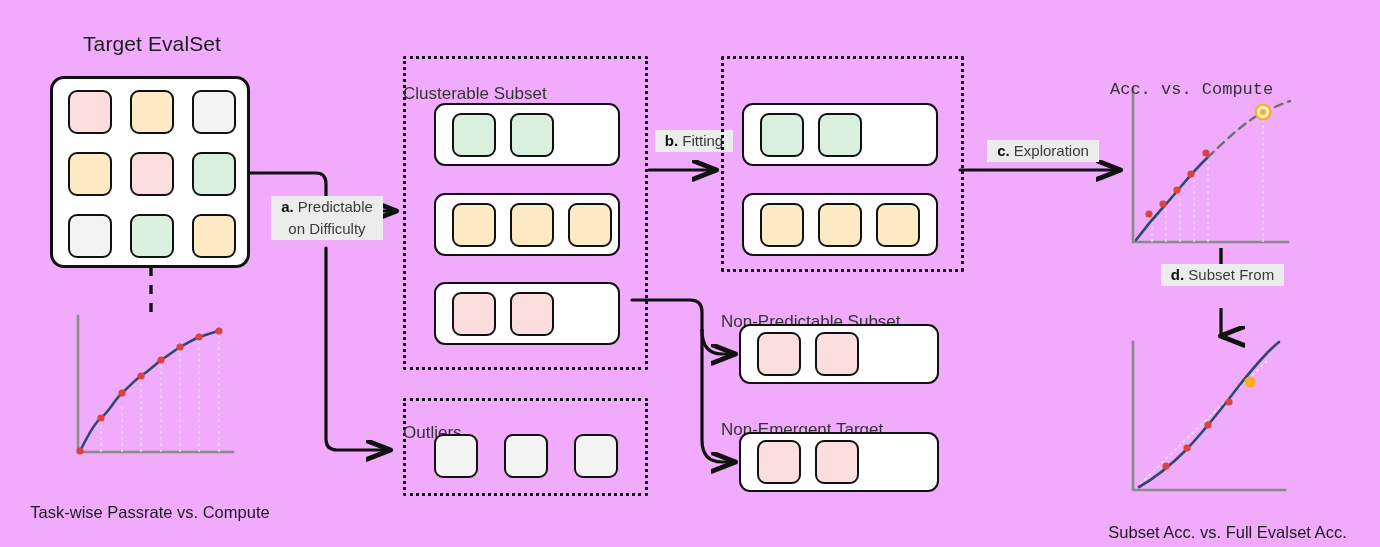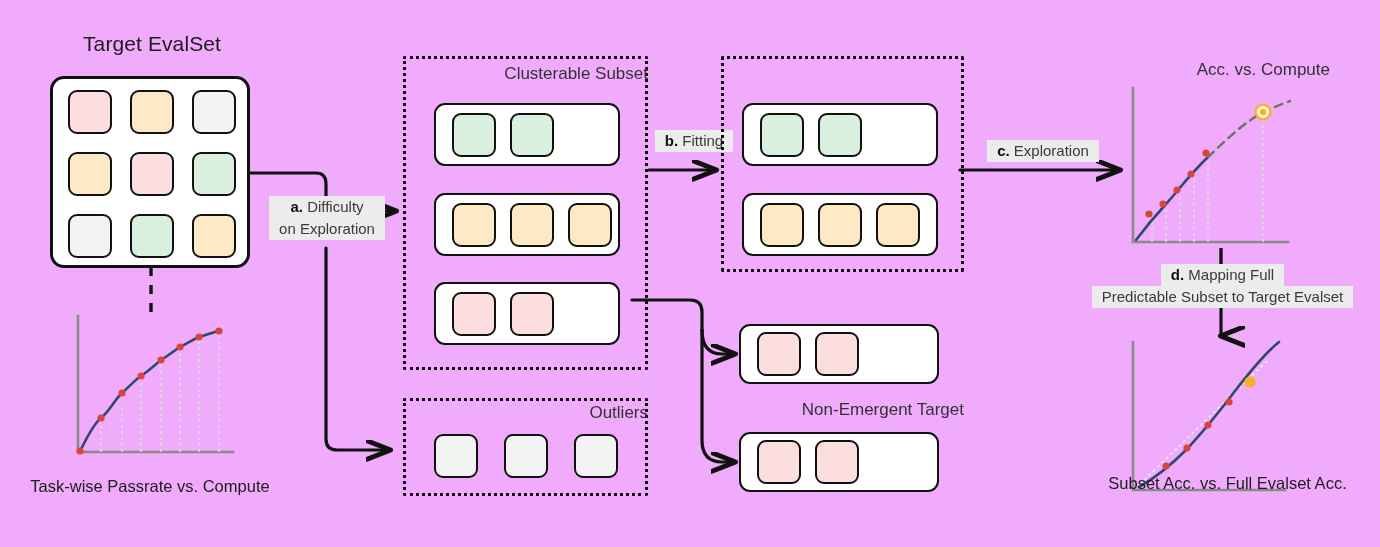--- a/index.html
+++ b/index.html
@@ -23,28 +23,30 @@
   .title-lg {
     font-size: 21px;
     color: #1c1c1c;
     text-align: center;
     white-space: nowrap;
     letter-spacing: .1px;
   }
   .title-md {
     font-size: 17px;
     color: #333333;
-    text-align: right;
+    text-align: left;
     white-space: nowrap;
+    margin-top: 20px;
   }
   .caption {
     font-size: 16.5px;
     color: #1c1c1c;
     text-align: center;
     white-space: nowrap;
+    margin-top: 26px;
   }
   .step-label {
     font-size: 15px;
     color: #3a3a3a;
     background: #ececec;
     text-align: center;
     line-height: 1.45;
     white-space: nowrap;
     padding: 0 10px;
     display: inline-block;
@@ -228,22 +230,22 @@
     <div class="tile tile-gray"></div>
     <div class="tile tile-green"></div>
     <div class="tile tile-yellow"></div>
   </div>
 
   <div class="abs caption" style="left:0px; top:477px; width:300px;">Task-wise Passrate vs. Compute</div>
 
   <div class="abs step-wrap" style="left:262px; top:196px; width:130px;">
     <span class="step-label">
       <b>a.</b>
-      <span>Difficulty</span><br>
-      <span>on Exploration</span>
+      <span>Predictable</span><br>
+      <span>on Difficulty</span>
     </span>
   </div>
 
   <div class="abs dotted-box" style="left:403px; top:56px; width:245px; height:314px;"></div>
 
   <div class="abs title-md" style="left:403px; top:64px; width:245px;">Clusterable Subset</div>
 
   <div class="abs row-box" style="left:434px; top:103px; width:186px; height:63px;">
     <div class="tile tile-green"></div>
     <div class="tile tile-green"></div>
@@ -284,45 +286,45 @@
     <div class="tile tile-green"></div>
     <div class="tile tile-green"></div>
   </div>
 
   <div class="abs row-box" style="left:742px; top:193px; width:196px; height:63px;">
     <div class="tile tile-yellow"></div>
     <div class="tile tile-yellow"></div>
     <div class="tile tile-yellow"></div>
   </div>
 
+  <div class="abs title-md" style="left:721px; top:292px; width:243px;">Non-Predictable Subset</div>
 
   <div class="abs row-box" style="left:739px; top:324px; width:200px; height:60px;">
     <div class="tile tile-pink"></div>
     <div class="tile tile-pink"></div>
   </div>
 
   <div class="abs title-md" style="left:721px; top:400px; width:243px;">Non-Emergent Target</div>
 
   <div class="abs row-box" style="left:739px; top:432px; width:200px; height:60px;">
     <div class="tile tile-pink"></div>
     <div class="tile tile-pink"></div>
   </div>
 
   <div class="abs step-wrap" style="left:968px; top:140px; width:150px;">
     <span class="step-label">
       <b>c.</b>
       <span>Exploration</span>
     </span>
   </div>
 
-  <div class="abs title-md" style="left:1110px; top:60px; width:220px;">Acc. vs. Compute</div>
+  <div class="abs title-md" style="left:1110px; top:60px; width:220px;font-family:Liberation Mono, monospace;">Acc. vs. Compute</div>
 
   <div class="abs step-wrap" style="left:1075px; top:264px; width:295px;">
     <span class="step-label">
       <b>d.</b>
-      <span>Mapping Full</span>
+      <span>Subset From</span>
     </span><br>
-    <span class="step-label">Predictable Subset to Target Evalset</span>
-  </div>
-
-  <div class="abs caption" style="left:1080px; top:474px; width:295px;">Subset Acc. vs. Full Evalset Acc.</div>
+  </div>
+
+  <div class="abs caption" style="left:1080px; top:497px; width:295px;">Subset Acc. vs. Full Evalset Acc.</div>
 
 </div>
 
 </body></html>

